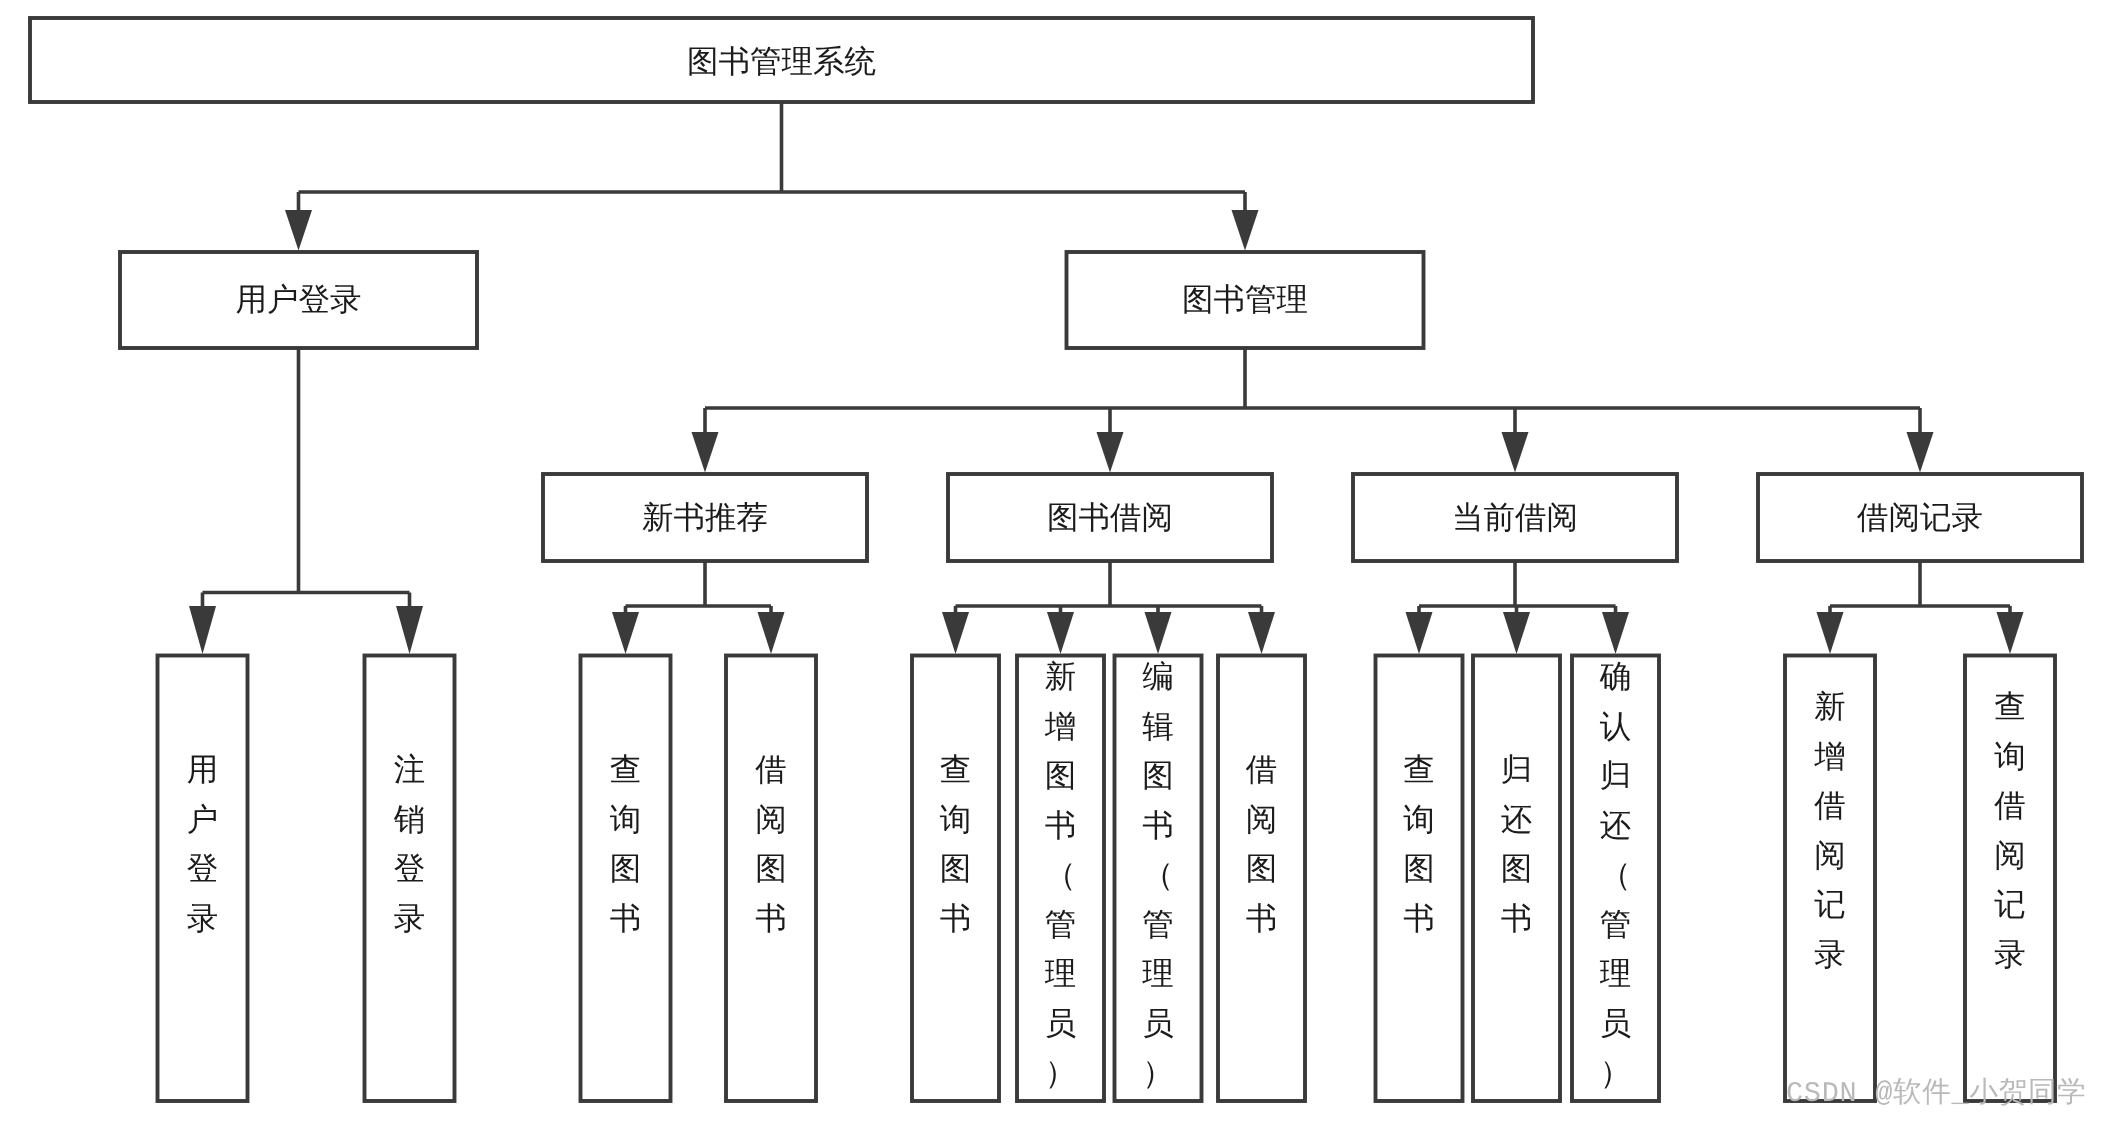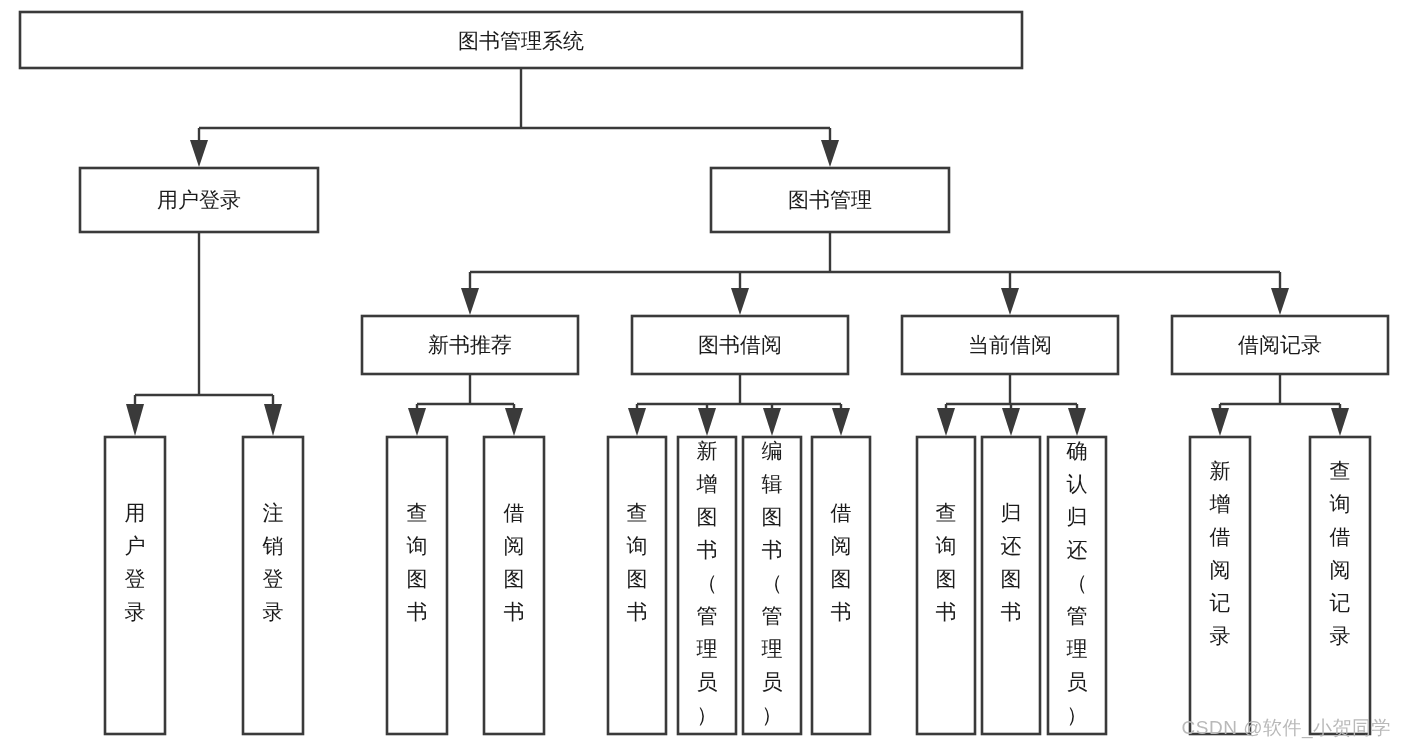--- a/index.html
+++ b/index.html
@@ -52,21 +52,21 @@
   .node-label-v {
     fill: #1b1b1b;
     font-family: "DejaVu Sans", "Liberation Sans", sans-serif;
     font-size: 21px;
     text-anchor: middle;
   }
   .watermark {
     position: absolute;
     right: 14px;
     bottom: 6px;
-    font-family: Liberation Sans, sans-serif;
+    font-family: Liberation Mono, monospace;
     font-size: 19px;
     color: #b9b9b9;
     letter-spacing: 0.5px;
     white-space: nowrap;
     pointer-events: none;
   }
 </style>
 </head>
 <body>
 

